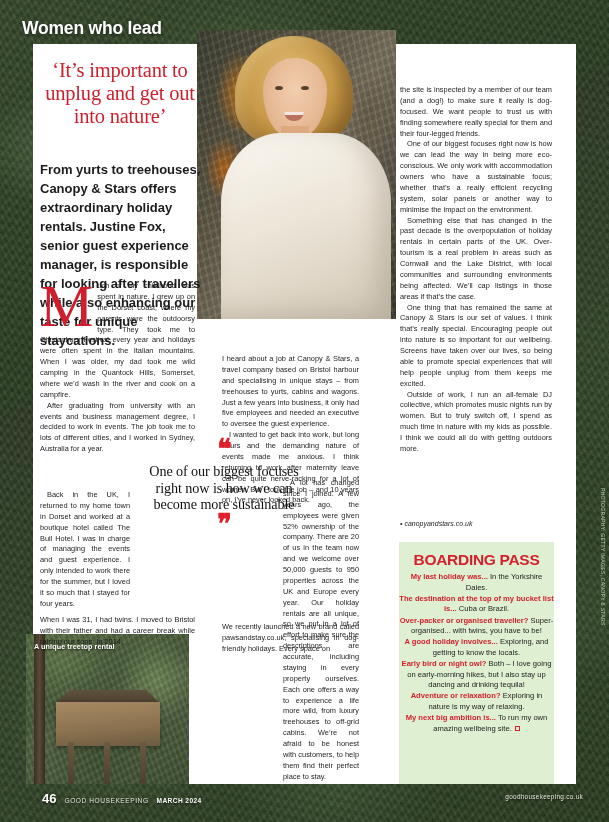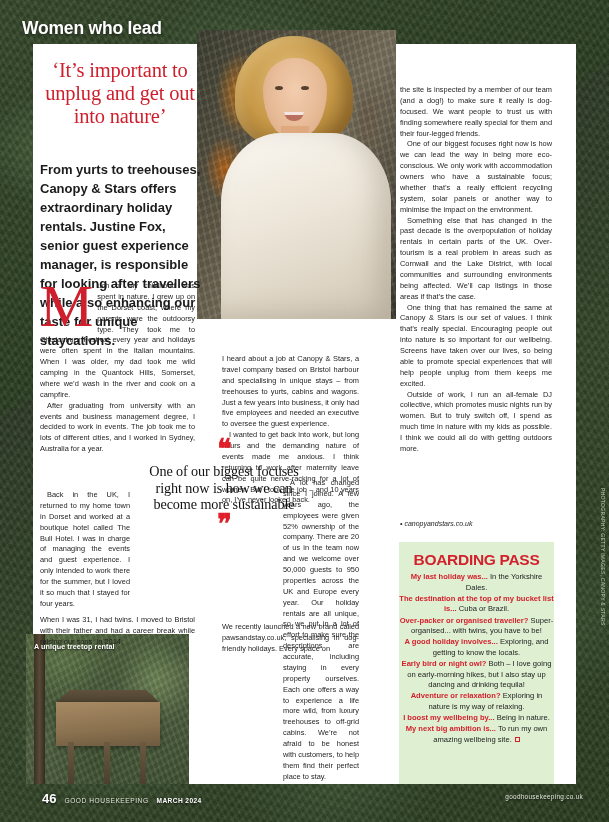--- a/index.html
+++ b/index.html
@@ -410,24 +410,20 @@
     </div>
     <div class="bp-item">
       <span class="bp-q">Early bird or night owl?</span>
       <span>Both – I love going on early-morning hikes, but I also stay up dancing and drinking tequila!</span>
     </div>
     <div class="bp-item">
       <span class="bp-q">Adventure or relaxation?</span>
       <span>Exploring in nature is my way of relaxing.</span>
     </div>
     <div class="bp-item">
-      <span class="bp-q">I boost my wellbeing by...</span>
-      <span>Being in nature.</span>
-    </div>
-    <div class="bp-item">
       <span class="bp-q">My next big ambition is...</span>
       <span>To run my own amazing wellbeing site.</span><span class="bp-end"></span>
     </div>
   </div>
 
   <div class="credit">PHOTOGRAPHY: GETTY IMAGES, CANOPY &amp; STARS</div>
 
   <div class="folio">
     <span class="folio-num">46</span>
     <span class="folio-mag">GOOD HOUSEKEEPING</span>

